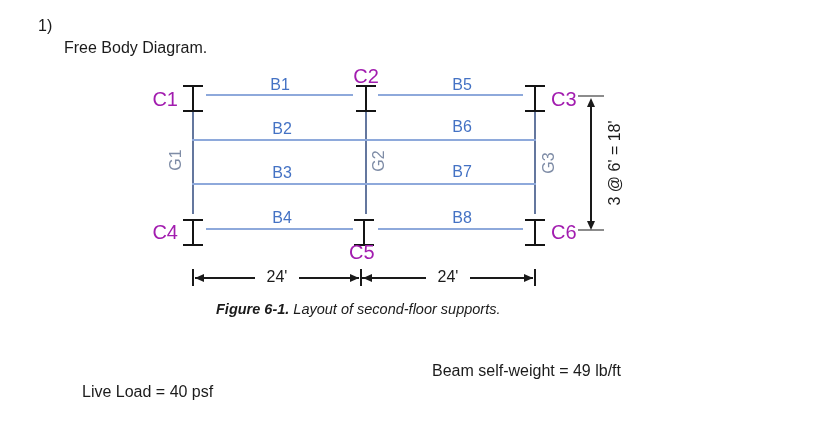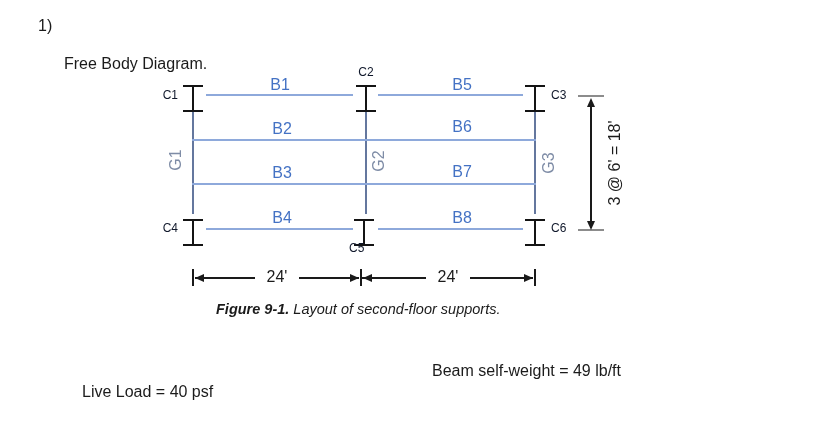--- a/index.html
+++ b/index.html
@@ -7,21 +7,21 @@
         font-family:"Liberation Sans", sans-serif;color:#1b1b1b;}
   .abs{position:absolute;}
   .txt{font-size:16px;line-height:18px;white-space:nowrap;}
   
   .beam-line{position:absolute;height:2px;background:#8ea9db;}
   .girder-line{position:absolute;width:2px;background:#64779e;}
   .beam-label{position:absolute;width:32px;height:18px;text-align:center;
               font-size:16px;color:#4472c4;}
   .girder-label{position:absolute;width:32px;height:18px;text-align:center;
                 font-size:16px;color:#7e8ca6;transform:rotate(-90deg);}
-  .col-label{position:absolute;height:18px;font-size:12px;color:#0f172a;}
+  .col-label{position:absolute;height:18px;font-size:20px;color:#a21caf;}
   
   .ibeam{position:absolute;width:20px;height:23px;
          border-top:2.5px solid #141414;border-bottom:2.5px solid #141414;}
   .ibeam .stem{position:absolute;left:50%;top:0;bottom:0;width:2.5px;margin-left:-1.25px;
                background:#141414;}
   
   .dim-line-h{position:absolute;height:1.5px;background:#1a1a1a;}
   .dim-line-v{position:absolute;width:1.5px;background:#1a1a1a;}
   .tick-v{position:absolute;width:1.5px;height:17px;background:#1a1a1a;}
   .tick-gray{position:absolute;height:2px;width:26px;background:#8c8c8c;}
@@ -41,21 +41,21 @@
   .caption{position:absolute;font-size:14.5px;font-style:italic;white-space:nowrap;}
   .caption .cap-title{font-weight:bold;}
   .caption .cap-text{margin-left:4px;}
 </style>
 </head>
 <body>
 
 <div class="page">
 
   <span class="abs txt" style="left:38px;top:17px;">1)</span>
-  <span class="abs txt" style="left:64px;top:39px;margin-top:16px;">Free Body Diagram.</span>
+  <span class="abs txt" style="left:64px;top:39px;">Free Body Diagram.</span>
 
   <div class="abs">
 
     <div class="girder-line" style="left:192px;top:111px;height:103px;"></div>
     <div class="girder-line" style="left:365px;top:111px;height:103px;"></div>
     <div class="girder-line" style="left:534px;top:111px;height:103px;"></div>
 
     <div class="beam-line" style="left:206px;top:94px;width:147px;"></div>
     <div class="beam-line" style="left:378px;top:94px;width:145px;"></div>
     <div class="beam-line" style="left:192px;top:139px;width:344px;"></div>
@@ -116,19 +116,19 @@
     <div class="dim-line-h" style="left:362px;top:277px;width:171px;"></div>
     <div class="arr arr-left" style="left:195px;top:274px;"></div>
     <div class="arr arr-right" style="left:350px;top:274px;"></div>
     <div class="arr arr-left" style="left:363px;top:274px;"></div>
     <div class="arr arr-right" style="left:524px;top:274px;"></div>
     <span class="dim-text" style="left:255px;top:268px;">24'</span>
     <span class="dim-text" style="left:426px;top:268px;">24'</span>
   </div>
 
   <div class="caption" style="left:216px;top:301px;">
-    <span class="cap-title">Figure 9-1.</span><span class="cap-text">Layout of second-floor supports.</span>
+    <span class="cap-title">Figure 6-1.</span><span class="cap-text">Layout of second-floor supports.</span>
   </div>
 
   <span class="abs txt" style="left:82px;top:383px;">Live Load = 40 psf</span>
   <span class="abs txt" style="left:432px;top:362px;">Beam self-weight = 49 lb/ft</span>
 
 </div>
 
 </body></html>

